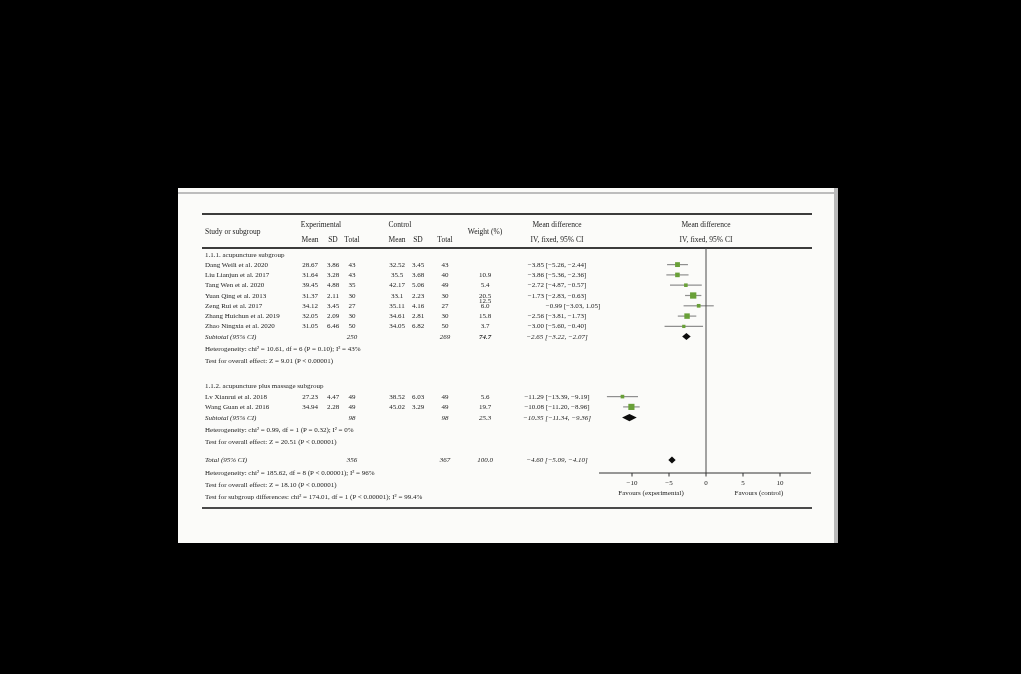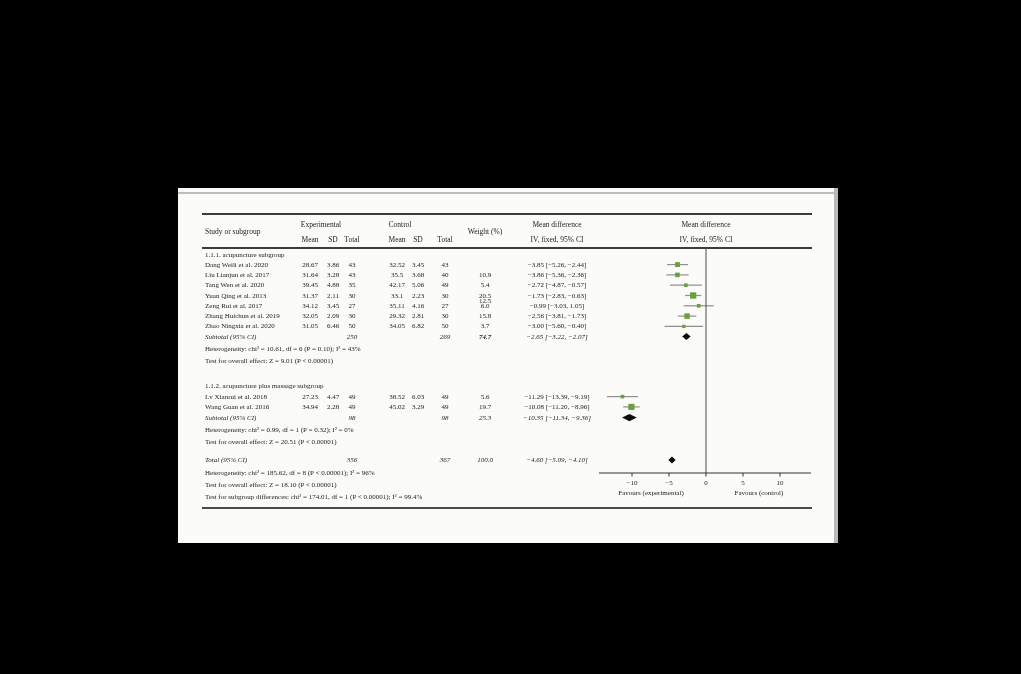--- a/index.html
+++ b/index.html
@@ -116,26 +116,26 @@
           <span class="t row-text c" style="left: 307px; top: 102.5px;">20.5</span>
           <span class="t row-text c" style="left: 379px; top: 102.5px;">−1.73 [−2.83, −0.63]</span>
           <span class="t row-text" style="left: 27px; top: 112.8px;">Zeng Rui et al. 2017</span>
           <span class="t row-text c" style="left: 132px; top: 112.8px;">34.12</span>
           <span class="t row-text c" style="left: 155px; top: 112.8px;">3.45</span>
           <span class="t row-text c" style="left: 174px; top: 112.8px;">27</span>
           <span class="t row-text c" style="left: 219px; top: 112.8px;">35.11</span>
           <span class="t row-text c" style="left: 240px; top: 112.8px;">4.16</span>
           <span class="t row-text c" style="left: 267px; top: 112.8px;">27</span>
           <span class="t row-text c" style="left: 307px; top: 112.8px;">6.0</span>
-          <span class="t row-text c" style="left: 379px; top: 112.8px;">−0.99 [−3.03, 1.05]</span>
+          <span class="t row-text c" style="left: 395px; top: 112.8px;">−0.99 [−3.03, 1.05]</span>
           <span class="t row-text" style="left: 27px; top: 123.1px;">Zhang Huichun et al. 2019</span>
           <span class="t row-text c" style="left: 132px; top: 123.1px;">32.05</span>
           <span class="t row-text c" style="left: 155px; top: 123.1px;">2.09</span>
           <span class="t row-text c" style="left: 174px; top: 123.1px;">30</span>
-          <span class="t row-text c" style="left: 219px; top: 123.1px;">29.32</span>
+          <span class="t row-text c" style="left: 219px; top: 123.1px;">34.61</span>
           <span class="t row-text c" style="left: 240px; top: 123.1px;">2.81</span>
           <span class="t row-text c" style="left: 267px; top: 123.1px;">30</span>
           <span class="t row-text c" style="left: 307px; top: 123.1px;">15.8</span>
           <span class="t row-text c" style="left: 379px; top: 123.1px;">−2.56 [−3.81, −1.73]</span>
           <span class="t row-text" style="left: 27px; top: 133.4px;">Zhao Ningxia et al. 2020</span>
           <span class="t row-text c" style="left: 132px; top: 133.4px;">31.05</span>
           <span class="t row-text c" style="left: 155px; top: 133.4px;">6.46</span>
           <span class="t row-text c" style="left: 174px; top: 133.4px;">50</span>
           <span class="t row-text c" style="left: 219px; top: 133.4px;">34.05</span>
           <span class="t row-text c" style="left: 240px; top: 133.4px;">6.82</span>

